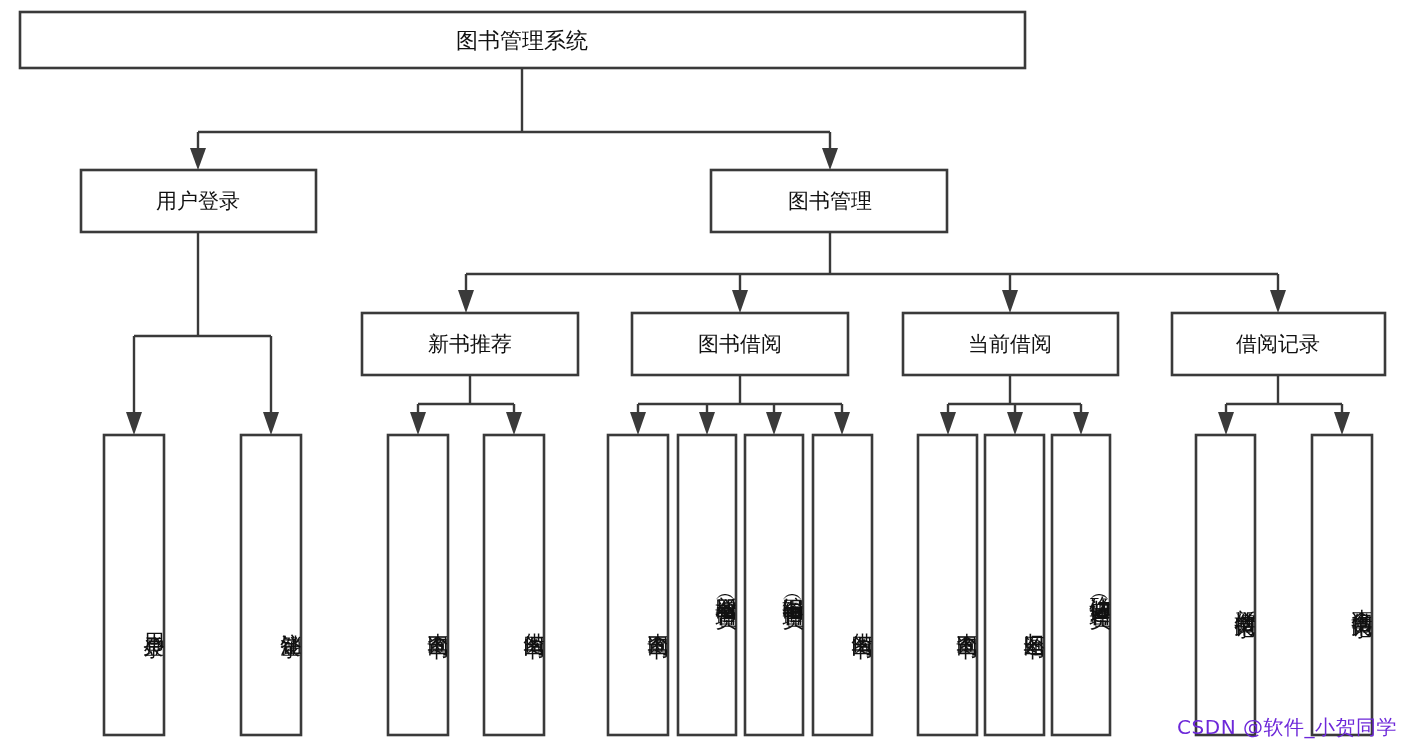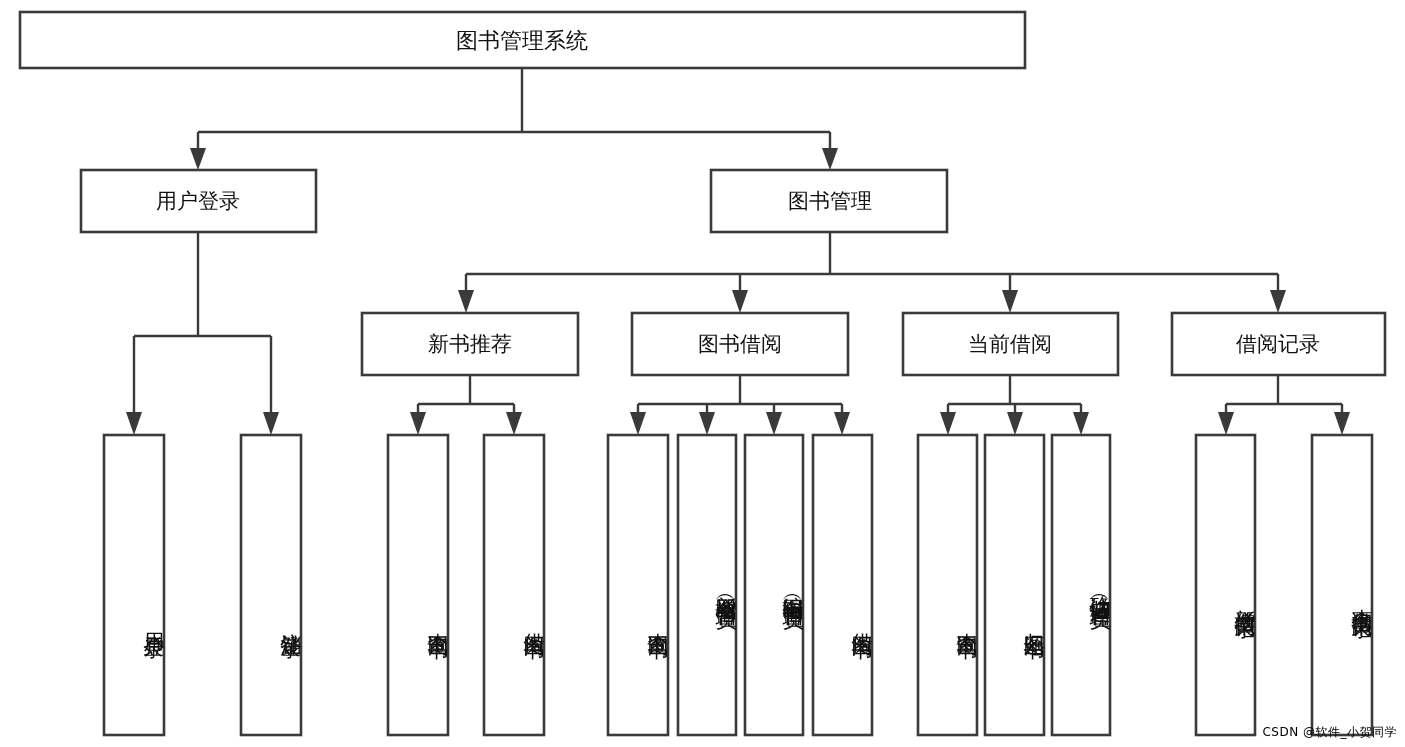--- a/index.html
+++ b/index.html
@@ -64,22 +64,22 @@
     color: #111111;
     letter-spacing: 2px;
     white-space: nowrap;
     pointer-events: none;
   }
   .watermark {
     position: absolute;
     right: 8px;
     bottom: 6px;
     font-family: "DejaVu Sans", "Liberation Sans", sans-serif;
-    font-size: 12px;
-    color: #000000;
+    font-size: 20px;
+    color: #6d28d9;
     letter-spacing: 0.5px;
     white-space: nowrap;
     text-align: right;
   }
 </style>
 </head>
 <body>
 
 <div id="diagram-root">
 

